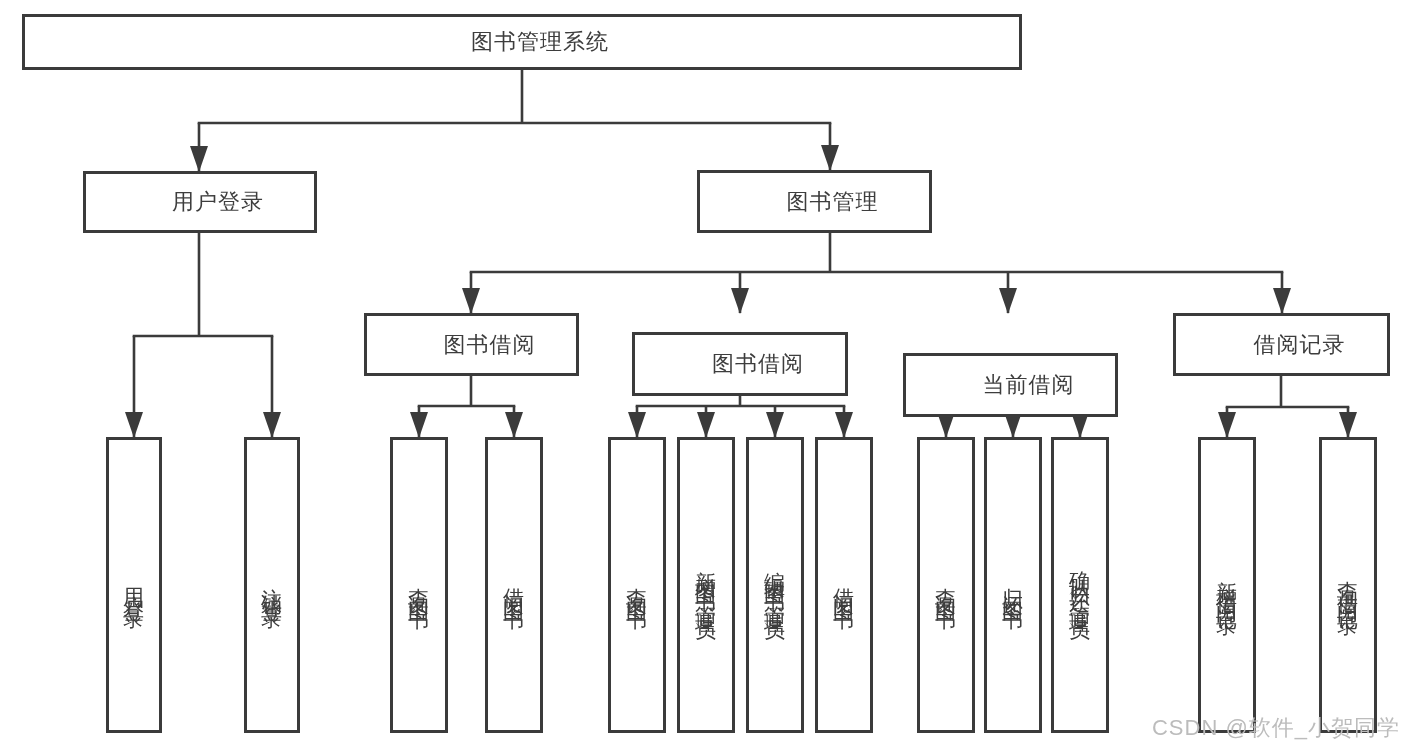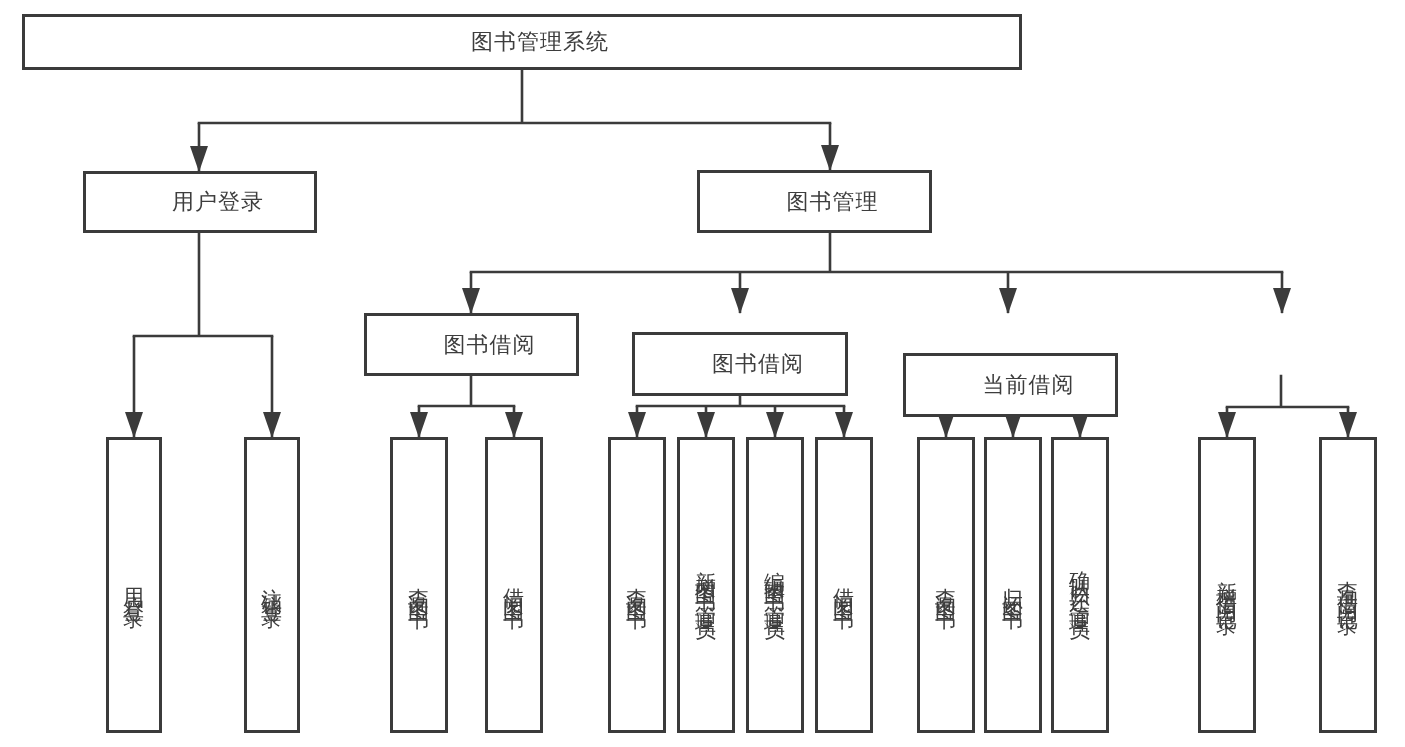--- a/index.html
+++ b/index.html
@@ -125,20 +125,23 @@
 
   <div class="hbox" style="left:364px; top:313px; width:215px; height:63px;">
     <span>图书借阅</span>
   </div>
   <div class="hbox" style="left:632px; top:313px; width:216px; height:64px;margin-top:19px;">
     <span>图书借阅</span>
   </div>
   <div class="hbox" style="left:903px; top:313px; width:215px; height:64px;margin-top:40px;">
     <span>当前借阅</span>
   </div>
+  <div class="hbox" style="left:1173px; top:313px; width:217px; height:63px;">
+    <span>借阅记录</span>
+  </div>
 
   <div class="vbox" style="left:106px; width:56px;">
     <span>用户登录</span>
   </div>
   <div class="vbox" style="left:244px; width:56px;">
     <span>注销登录</span>
   </div>
 
   <div class="vbox" style="left:390px; width:58px;">
     <span>查询图书</span>
@@ -170,14 +173,15 @@
     <span>确认归还（管理员）</span>
   </div>
 
   <div class="vbox" style="left:1198px; width:58px;">
     <span>新增借阅记录</span>
   </div>
   <div class="vbox" style="left:1319px; width:58px;">
     <span>查询借阅记录</span>
   </div>
 
+  <div class="watermark">CSDN @软件_小贺同学</div>
 
 </div>
 
 </body></html>

